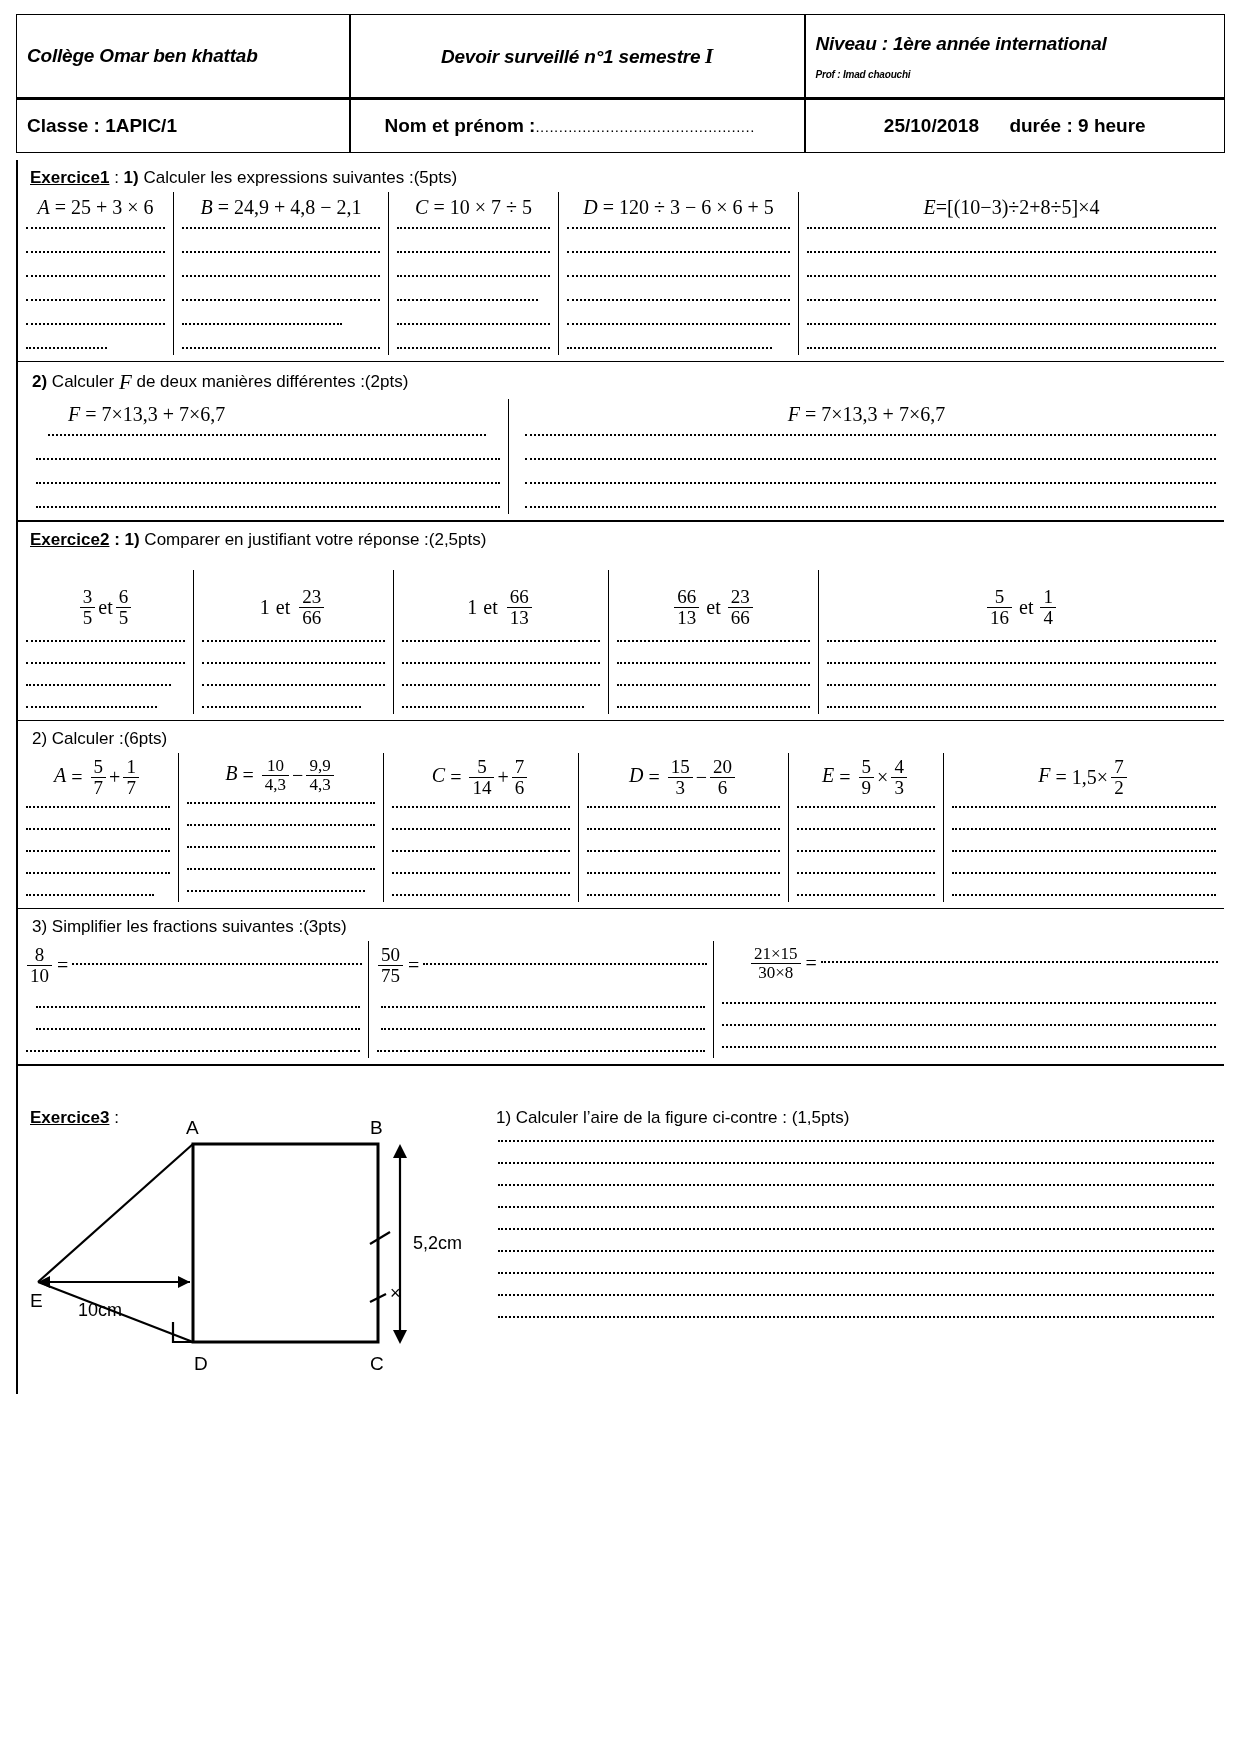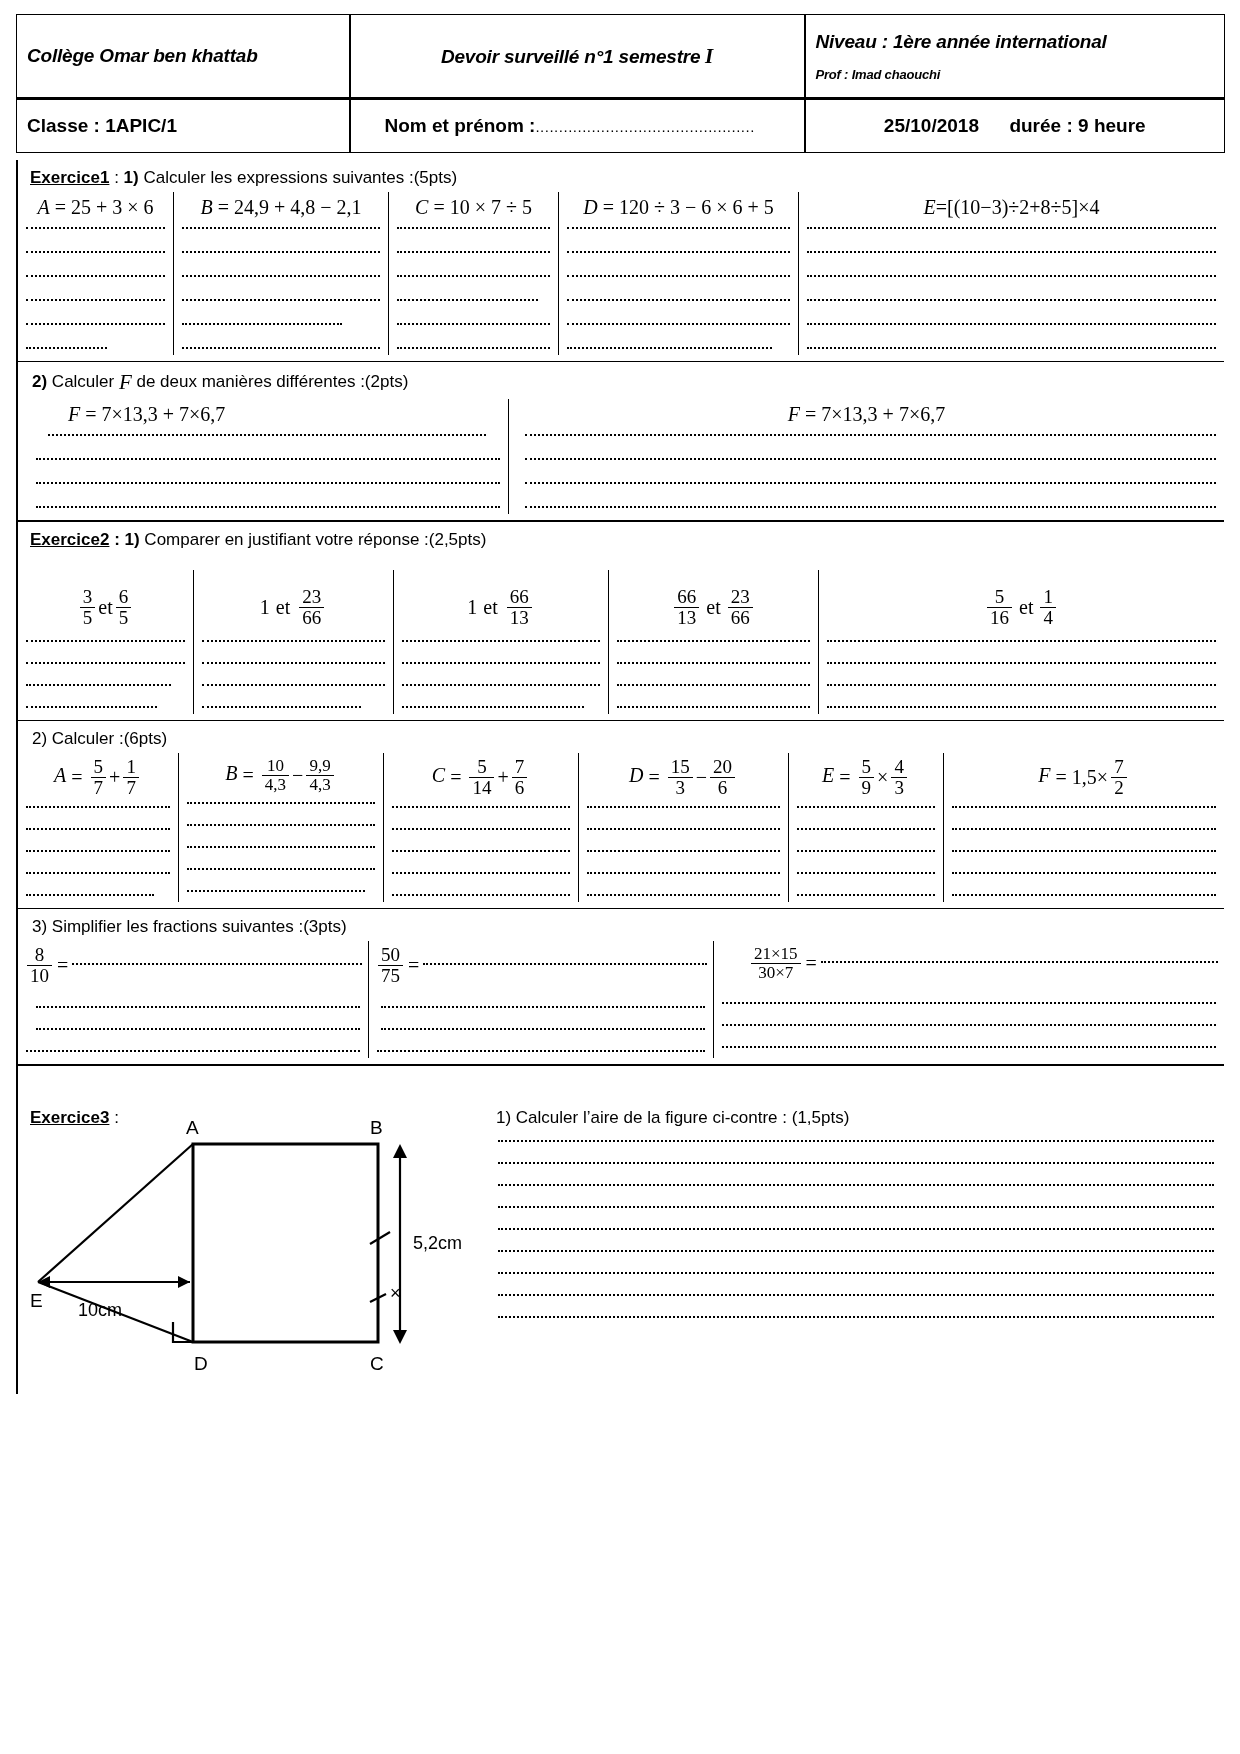--- a/index.html
+++ b/index.html
@@ -19,21 +19,21 @@
     border:1.5px solid #000;
     padding:6px 10px;
     vertical-align:middle;
   }
   .hdr tr.r1 td { height:84px; }
   .hdr tr.r2 td { height:54px; border-top:3px solid #000; }
   .hdr .c1 { width:333px; }
   .hdr .c2 { width:455px; border-left:2.5px solid #000; border-right:2.5px solid #000;}
   .hdr .c3 { width:420px; }
   .bi { font-style:italic; font-weight:bold; font-size:19px; letter-spacing:-0.2px; }
-  .bi-sm { font-style:italic; font-weight:bold; font-size:13px; margin-top:14px; letter-spacing:-0.2px;}
+  .bi-sm { font-style:italic; font-weight:bold; font-size:10px; margin-top:14px; letter-spacing:-0.2px;}
   .b { font-weight:bold; font-size:19px; }
   .center { text-align:center; }
   .mathI { font-family:"Liberation Serif", serif; font-style:italic; font-weight:bold; font-size:21px; }
   .dots-in { letter-spacing:0.5px; font-size:15px; font-weight:normal; }
 
   
   .frame { width:1208px; margin:7px auto 0 auto; border-left:2.5px solid #000; position:relative; }
   .sect { border-bottom:2.5px solid #000; padding:6px 0 6px 0; }
   .sect.thin { border-bottom:1.2px solid #000; }
   .sect.none { border-bottom:none;margin-top:32px; }
@@ -388,21 +388,21 @@
           </div>
           <div class="dline s1" style="margin-top:18px;margin-left:6px"></div>
           <div class="dline s1" style="margin-left:6px"></div>
           <div class="dline last"></div>
         </div>
 
         <div class="col">
           <div class="simp" style="padding-left:28px">
             <span class="frac fr-sm">
                 <span class="n">21×15</span>
-                <span class="d">30×7</span>
+                <span class="d">30×8</span>
               </span>
             <span class="eqsign">=</span>
             <span class="eqdots"></span>
           </div>
           <div class="dline s1" style="margin-top:18px"></div>
           <div class="dline s1"></div>
           <div class="dline last"></div>
         </div>
       </div>
     </div>

